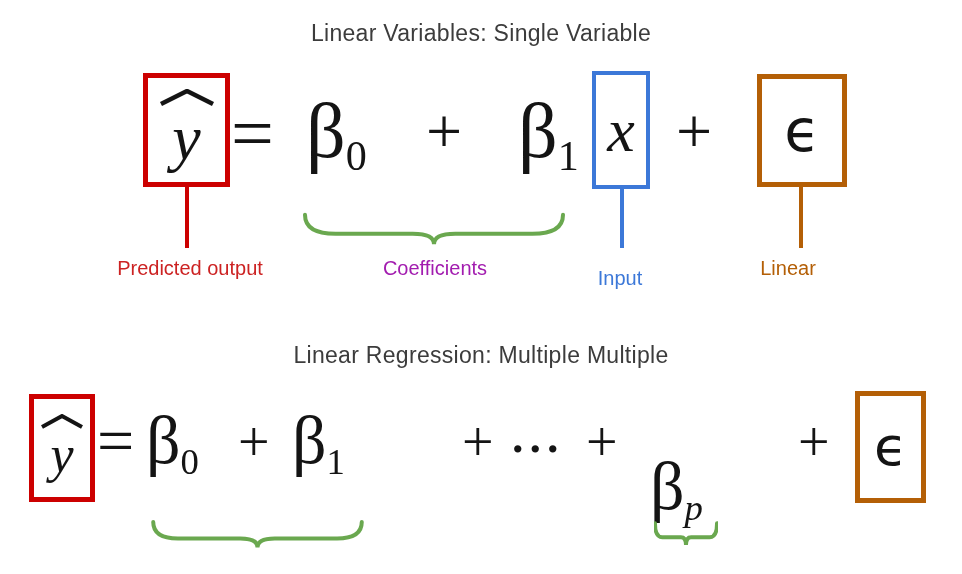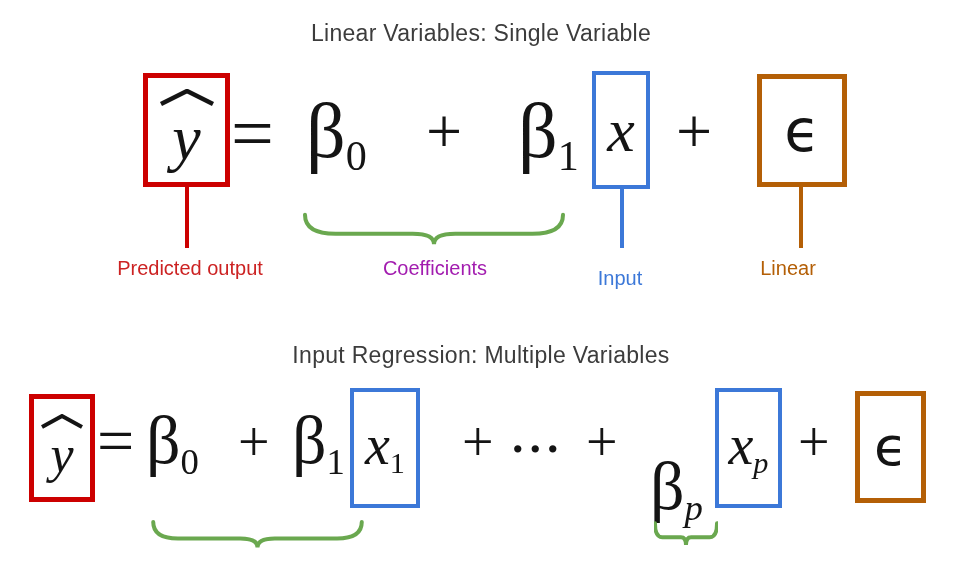--- a/index.html
+++ b/index.html
@@ -72,54 +72,48 @@
 
   <svg class="brace" style="left:301px;top:209px;" width="266" height="38" viewBox="0 0 200 40" preserveAspectRatio="none">
     <path d="M3 6 Q3 26 26 26 L84 26 Q100 26 100 37 Q100 26 116 26 L174 26 Q197 26 197 6" vector-effect="non-scaling-stroke"></path>
   </svg>
 
   <div class="label red" style="left:190px;top:257px;">Predicted output</div>
   <div class="label green" style="left:435px;top:257px;">Coefficients</div>
   <div class="label blue" style="left:620px;top:241px;margin-top:26px;">Input</div>
   <div class="label orange" style="left:788px;top:257px;">Linear</div>
 
-  <div class="title" style="top:342px;">Input Regression: Multiple Variables</div>
+  <div class="title" style="top:342px;">Linear Regression: Multiple Multiple</div>
 
   <div class="box red-b" style="left:29px;top:394px;width:66px;height:108px;">
     <span class="yhat" style="padding-top:14px;">
       <svg class="hat" style="top:-1px;" width="46" height="15" viewBox="0 0 46 15">
         <polyline points="3,13 23,2 43,13" fill="none" stroke="#141414" stroke-width="4"></polyline>
       </svg>
       <span class="serif it" style="font-size:52px;">y</span>
     </span>
   </div>
 
   <span class="abs serif" style="left:97px;top:408px;font-size:66px;">=</span>
 
   <span class="abs serif" style="left:146px;top:406px;font-size:68px;"><span>β</span><span class="sub">0</span></span>
 
   <span class="abs serif" style="left:238px;top:414px;font-size:56px;">+</span>
 
   <span class="abs serif" style="left:292px;top:406px;font-size:68px;"><span>β</span><span class="sub">1</span></span>
 
-  <div class="box blue-b" style="left:350px;top:388px;width:70px;height:120px;">
-    <span class="serif" style="font-size:56px;"><span class="it">x</span><span class="sub">1</span></span>
-  </div>
 
   <span class="abs serif" style="left:462px;top:414px;font-size:56px;">+</span>
 
   <span class="abs serif" style="left:510px;top:400px;font-size:62px;letter-spacing:2px;">...</span>
 
   <span class="abs serif" style="left:586px;top:414px;font-size:56px;">+</span>
 
   <span class="abs serif" style="left:650px;top:406px;font-size:68px;margin-top:46px;"><span>β</span><span class="sub it">p</span></span>
 
-  <div class="box blue-b" style="left:715px;top:388px;width:67px;height:120px;">
-    <span class="serif it" style="font-size:56px;"><span>x</span><span class="sub">p</span></span>
-  </div>
 
   <span class="abs serif" style="left:798px;top:414px;font-size:56px;">+</span>
 
   <div class="box orange-b" style="left:855px;top:391px;width:71px;height:112px;">
     <span class="eps" style="font-size:54px;">ϵ</span>
   </div>
 
   <svg class="brace" style="left:150px;top:517px;" width="215" height="33" viewBox="0 0 200 40" preserveAspectRatio="none">
     <path d="M3 6 Q3 26 26 26 L84 26 Q100 26 100 37 Q100 26 116 26 L174 26 Q197 26 197 6" vector-effect="non-scaling-stroke"></path>
   </svg>

